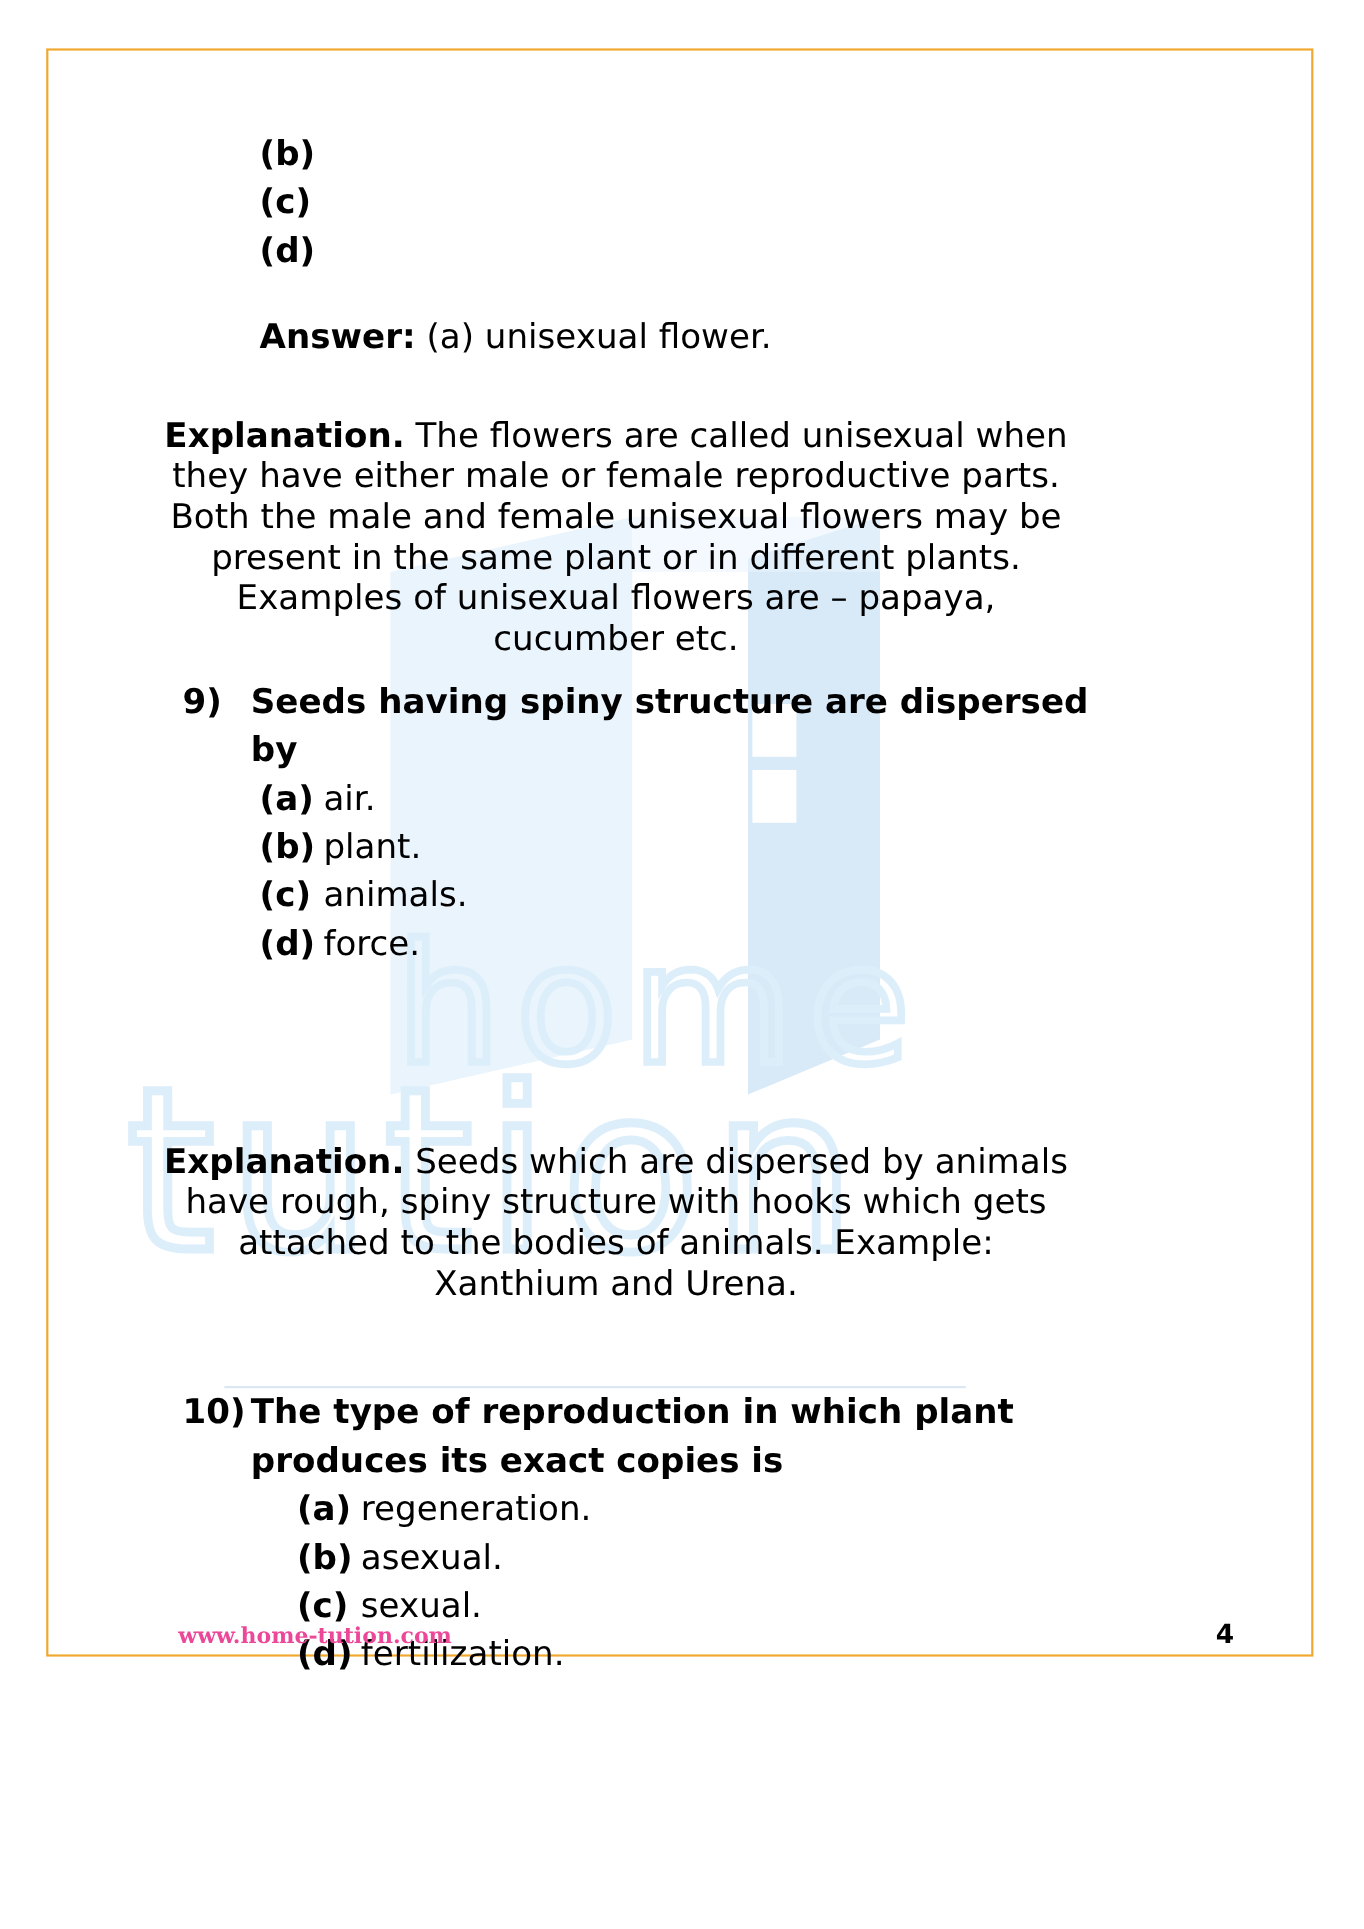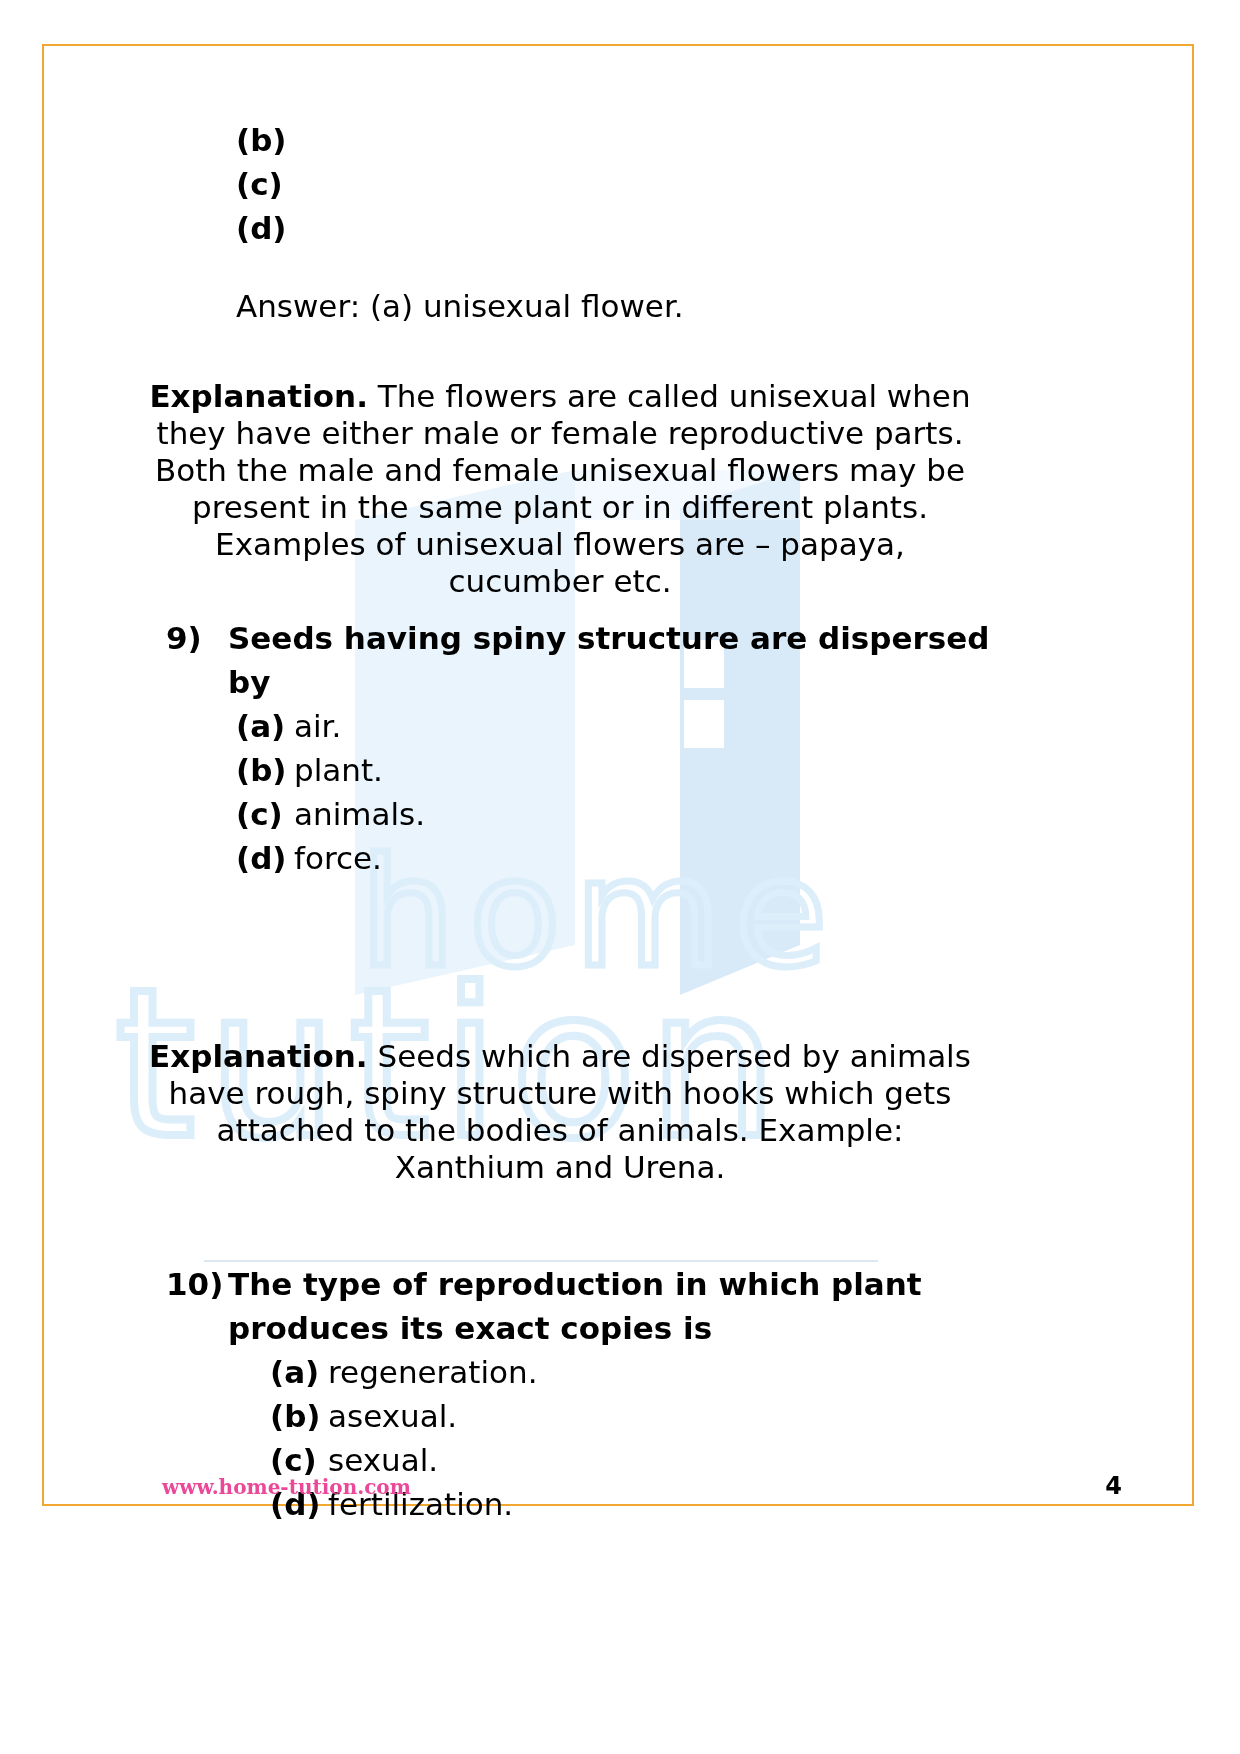--- a/index.html
+++ b/index.html
@@ -72,21 +72,21 @@
   .indent-a { margin-left: 106px; }   
   .indent-b { margin-left: 106px; }   
   .indent-c { margin-left: 140px; }   
 
   .answer-line {
     font-size: 31px;
     line-height: 44px;
     margin-left: 106px;
     white-space: pre;
   }
-  .answer-line .lbl { font-weight: normal; }
+  .answer-line .lbl { font-weight: bold; }
 
   .explanation {
     font-size: 31px;
     line-height: 37px;
     text-align: center;
     margin: 16px;
   }
   .explanation .lbl { font-weight: bold; }
 
   .question {

